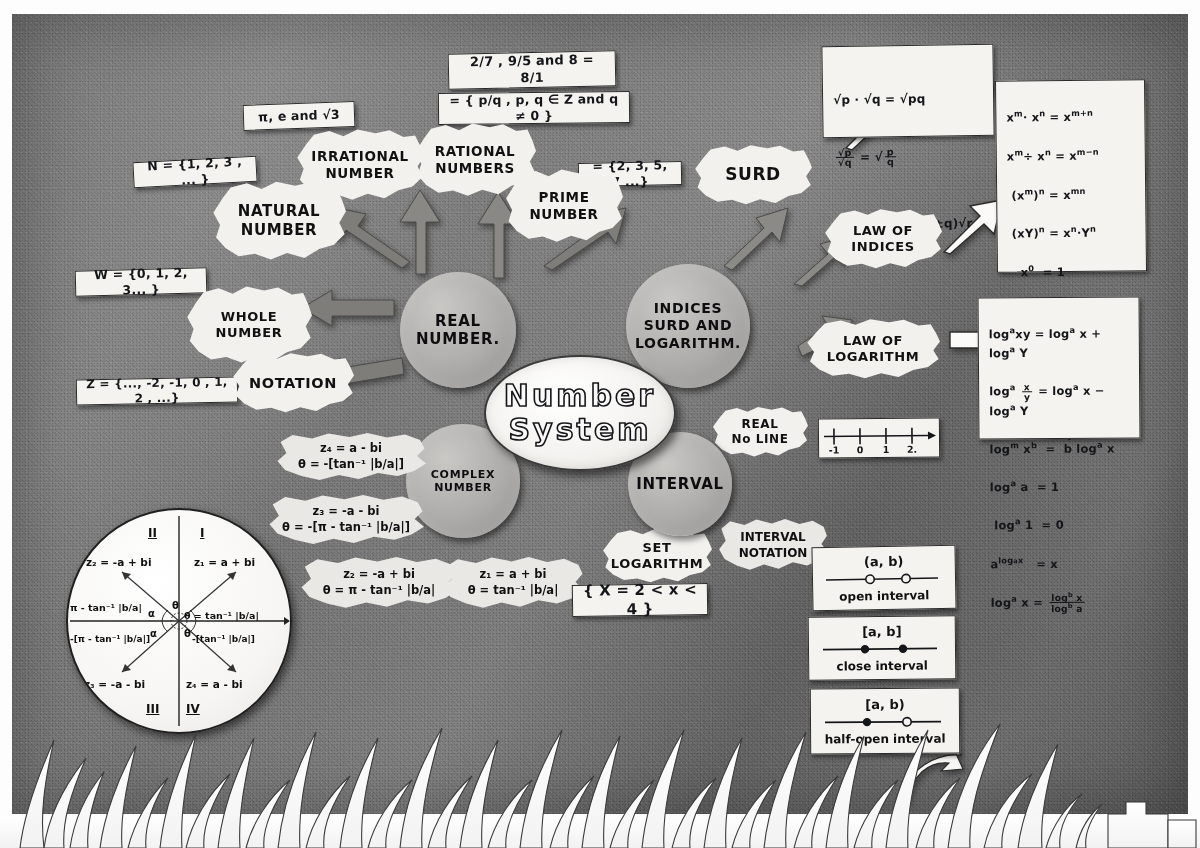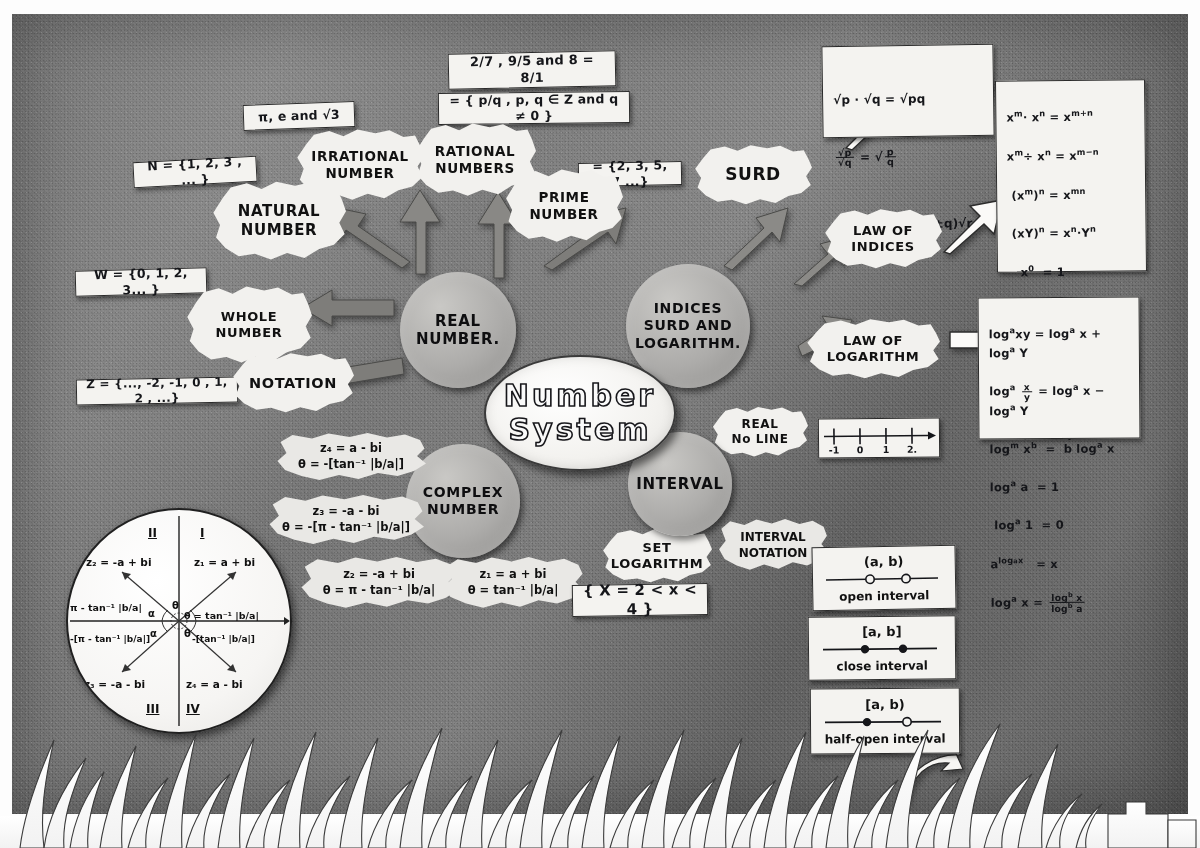--- a/index.html
+++ b/index.html
@@ -359,21 +359,21 @@
     <span>REAL
 NUMBER.</span>
   </div>
 
   <div class="piece circle" style="left:626px;top:264px;width:124px;height:124px;font-size:14px;">
     <span>INDICES
 SURD AND
 LOGARITHM.</span>
   </div>
 
-  <div class="piece circle" style="left:406px;top:444px;width:114px;height:114px;font-size:14px;">
+  <div class="piece circle" style="left:406px;top:424px;width:114px;height:114px;font-size:11px;">
     <span>COMPLEX
 NUMBER</span>
   </div>
 
   <div class="piece circle" style="left:628px;top:432px;width:104px;height:104px;font-size:15px;">
     <span>INTERVAL</span>
   </div>
 
   <div id="center-oval" style="left:484px;top:355px;width:188px;height:112px;">
     <div class="bubble-title">Number

